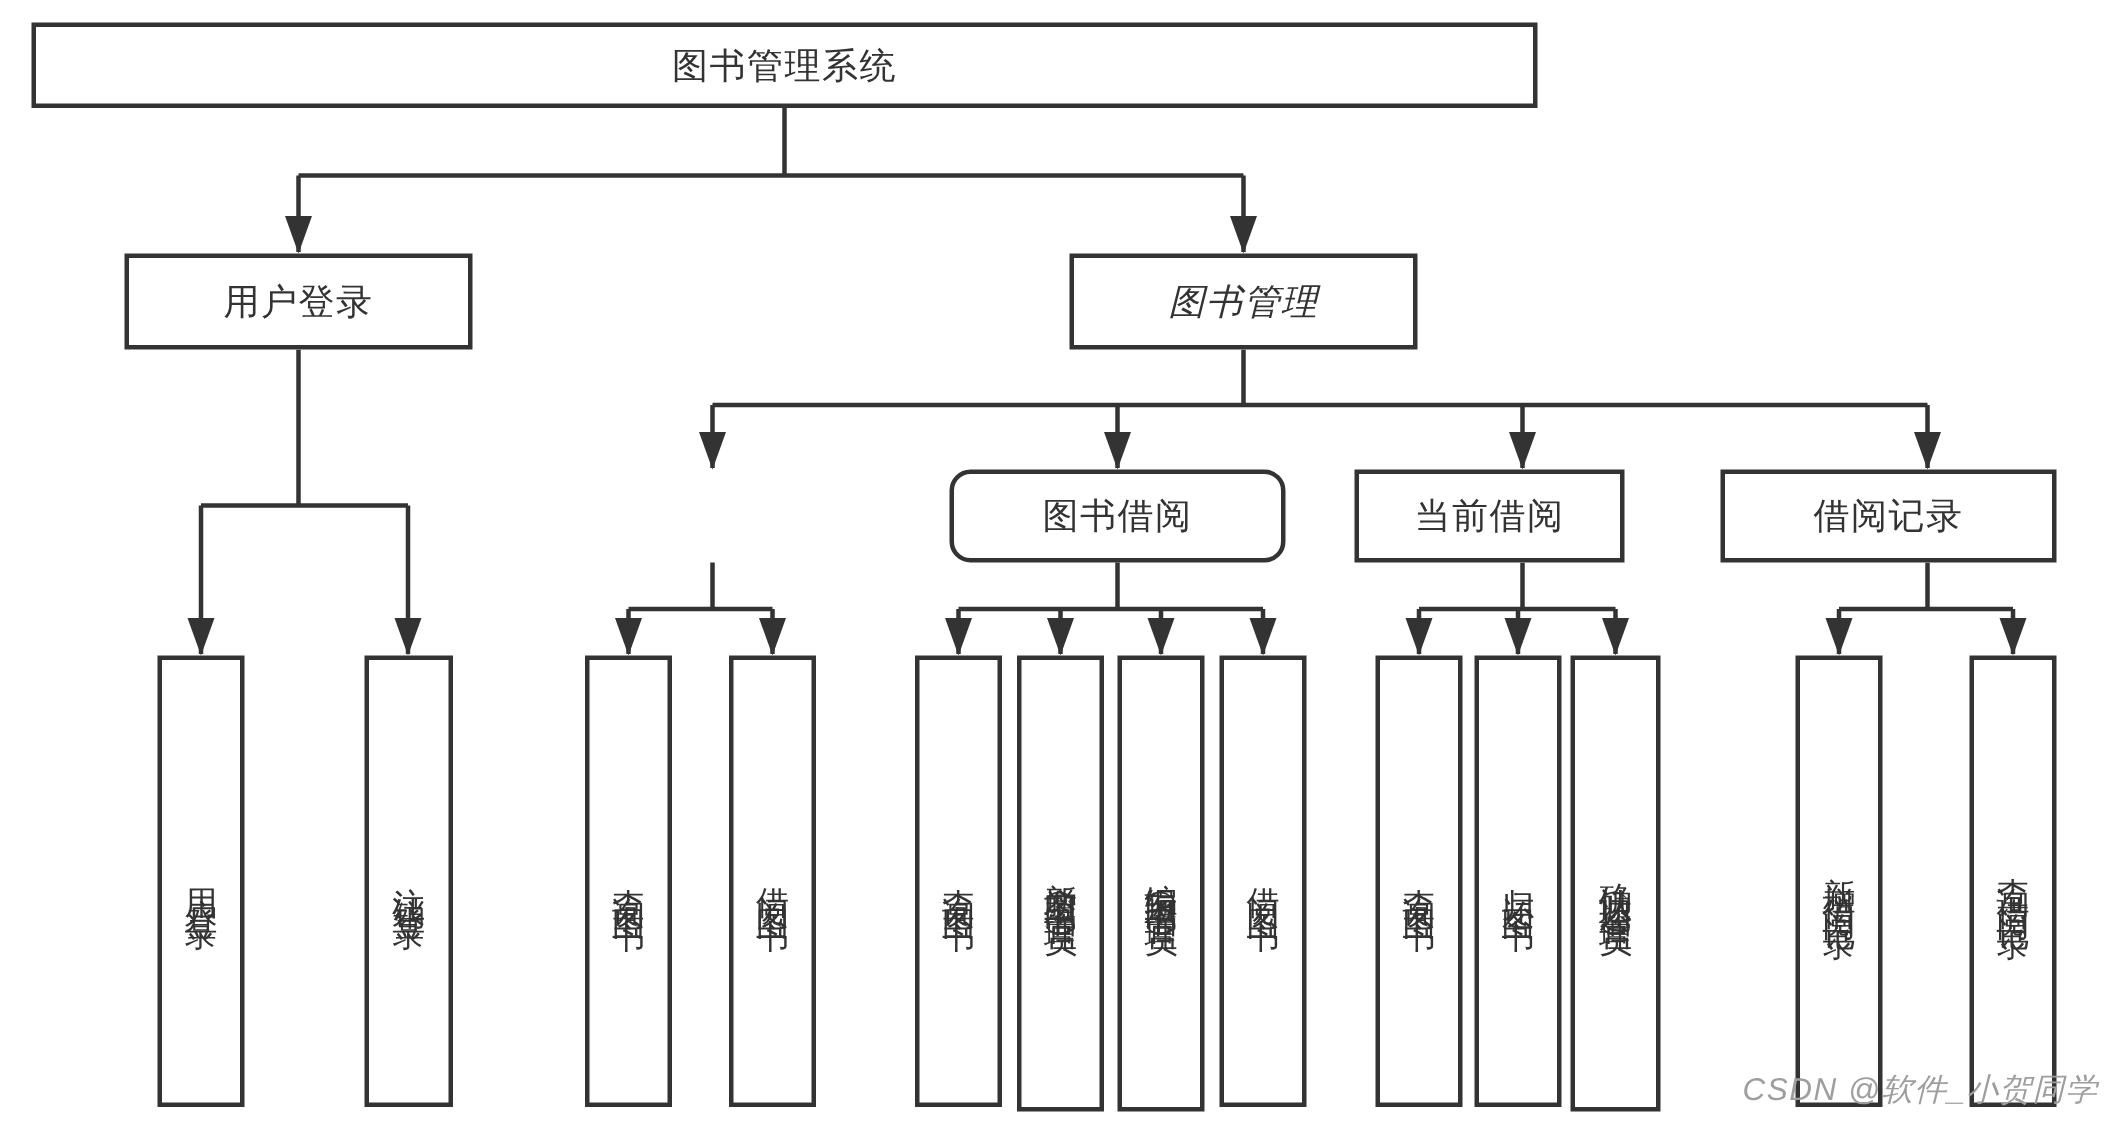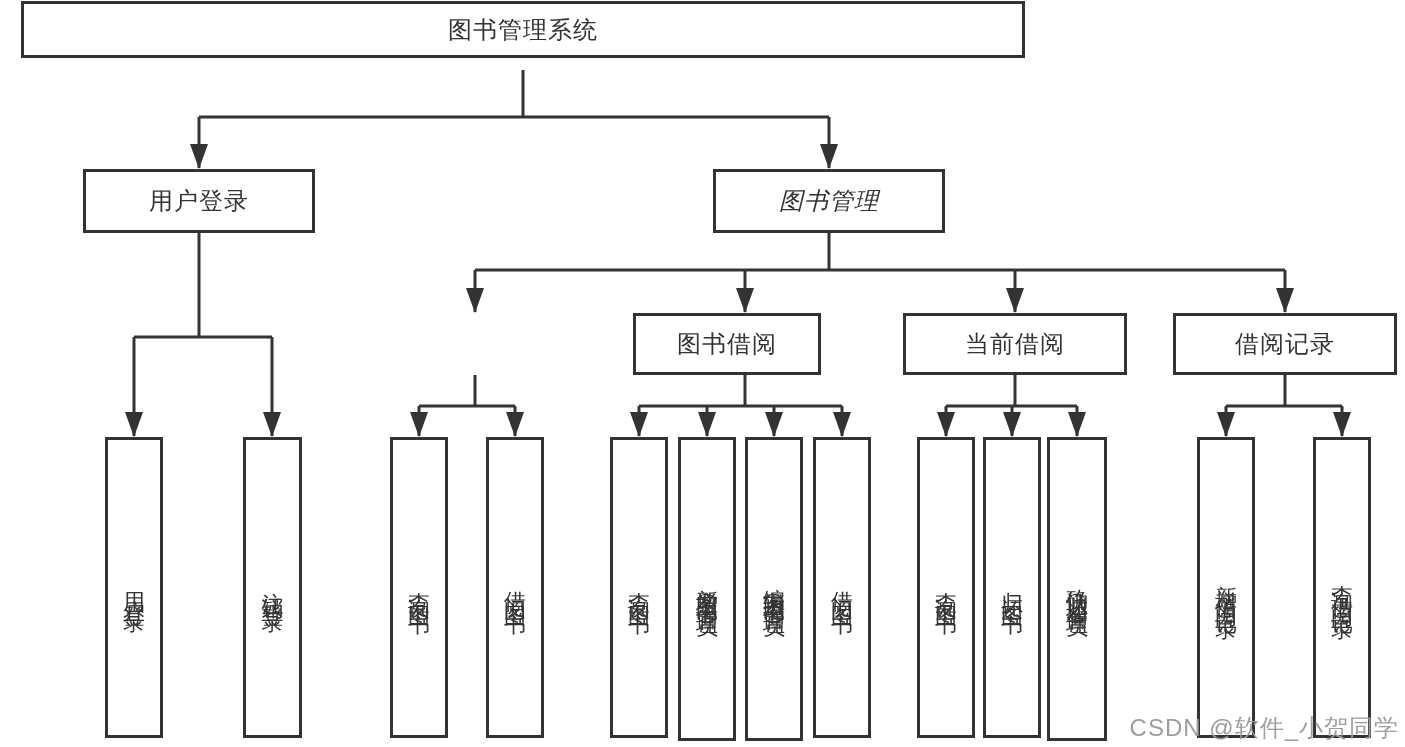--- a/index.html
+++ b/index.html
@@ -26,24 +26,25 @@
     writing-mode:vertical-rl;
     font-size:22px;
     letter-spacing:7px;
     color:#333333;
     white-space:nowrap;
   }
   #connectors{position:absolute;left:0;top:0;pointer-events:none;}
   #watermark{
     position:absolute;
     top:712px;right:6px;
-    font-size:24px;
+    font-size:21px;
     color:#9e9e9e;
     letter-spacing:1px;
     white-space:nowrap;
+    font-style:italic;
   }
 </style>
 </head>
 <body>
 
 <div id="stage">
 
   <svg id="connectors" width="1405" height="747" viewBox="0 0 1405 747">
     <g stroke="#333333" stroke-width="3" fill="none">
       <path d="M523 70 V117 M199 117 H829 M199 117 V168 M829 117 V168"></path>
@@ -70,38 +71,38 @@
       <polygon points="765,412 783,412 774,437"></polygon>
       <polygon points="833,412 851,412 842,437"></polygon>
       <polygon points="937,412 955,412 946,437"></polygon>
       <polygon points="1003,412 1021,412 1012,437"></polygon>
       <polygon points="1068,412 1086,412 1077,437"></polygon>
       <polygon points="1217,412 1235,412 1226,437"></polygon>
       <polygon points="1333,412 1351,412 1342,437"></polygon>
     </g>
   </svg>
 
-  <div class="box" style="left:21px;top:1px;width:1004px;height:57px;text-align:right;">
+  <div class="box" style="left:21px;top:15px;width:1004px;height:57px;text-align:right;">
     <span class="hlabel">图书管理系统</span>
   </div>
 
   <div class="box" style="left:83px;top:169px;width:232px;height:64px;">
     <span class="hlabel">用户登录</span>
   </div>
   <div class="box" style="left:713px;top:169px;width:232px;height:64px;font-style:italic;">
     <span class="hlabel">图书管理</span>
   </div>
 
-  <div class="box" style="left:633px;top:313px;width:188px;height:62px;">
+  <div class="box" style="left:633px;top:313px;width:224px;height:62px;border-radius:14px;">
     <span class="hlabel">图书借阅</span>
   </div>
-  <div class="box" style="left:903px;top:313px;width:224px;height:62px;">
+  <div class="box" style="left:903px;top:313px;width:180px;height:62px;">
     <span class="hlabel">当前借阅</span>
   </div>
-  <div class="box" style="left:1173px;top:313px;width:224px;height:62px;">
+  <div class="box" style="left:1147px;top:313px;width:224px;height:62px;">
     <span class="hlabel">借阅记录</span>
   </div>
 
   <div class="box leaf" style="left:105px;top:437px;width:58px;height:301px;">
     <span class="vlabel">用户登录</span>
   </div>
   <div class="box leaf" style="left:243px;top:437px;width:59px;height:301px;">
     <span class="vlabel">注销登录</span>
   </div>
 

